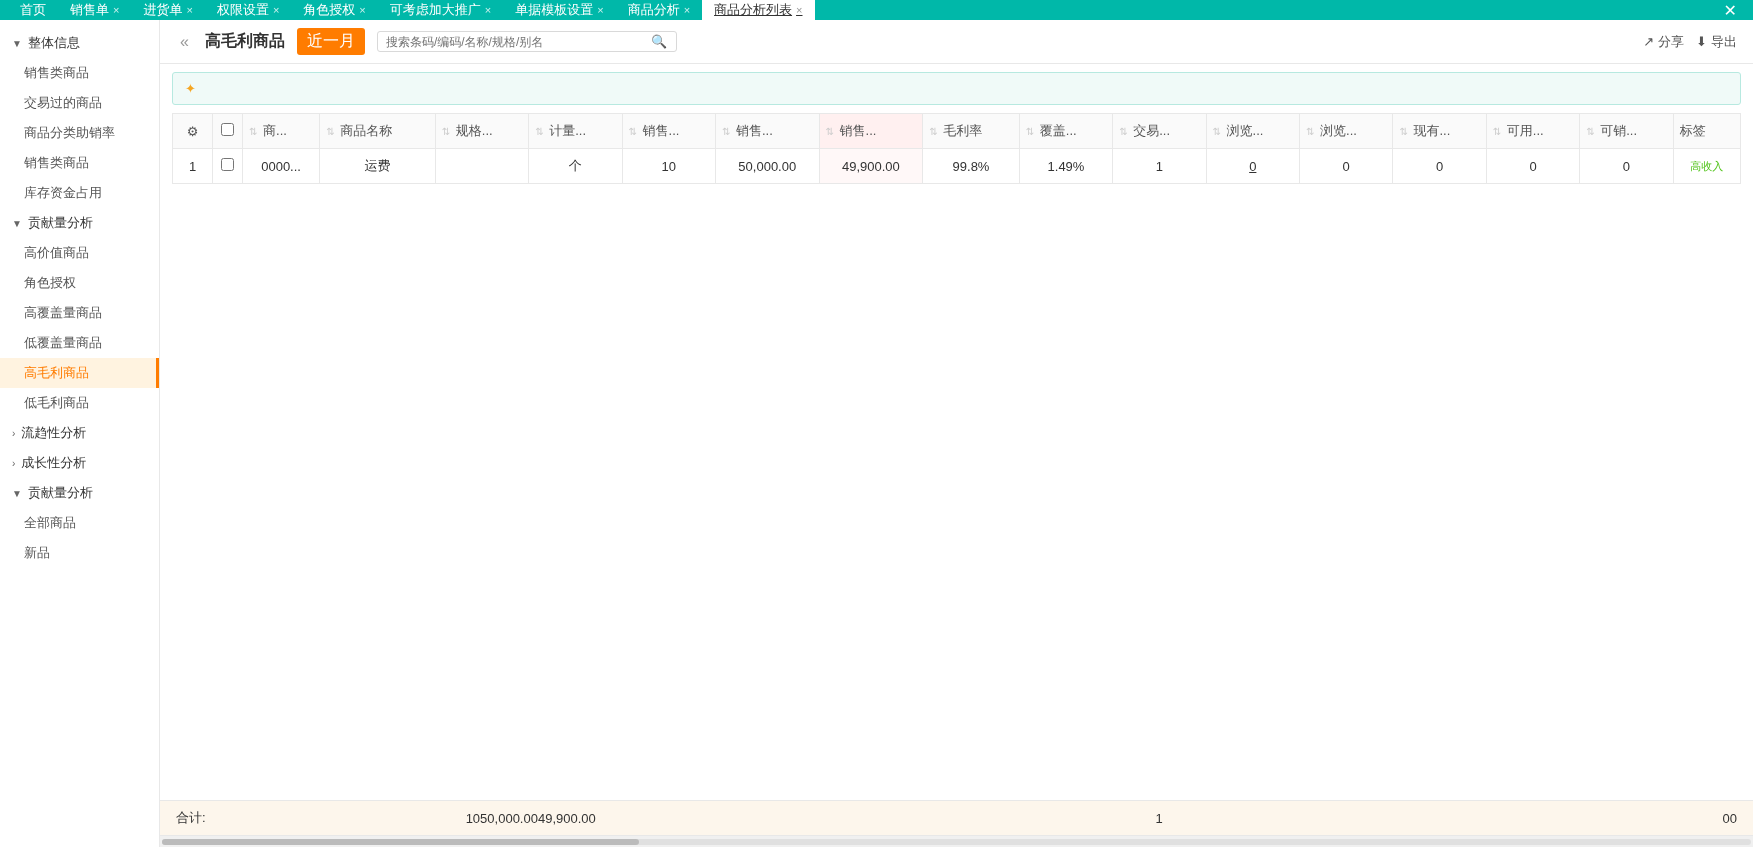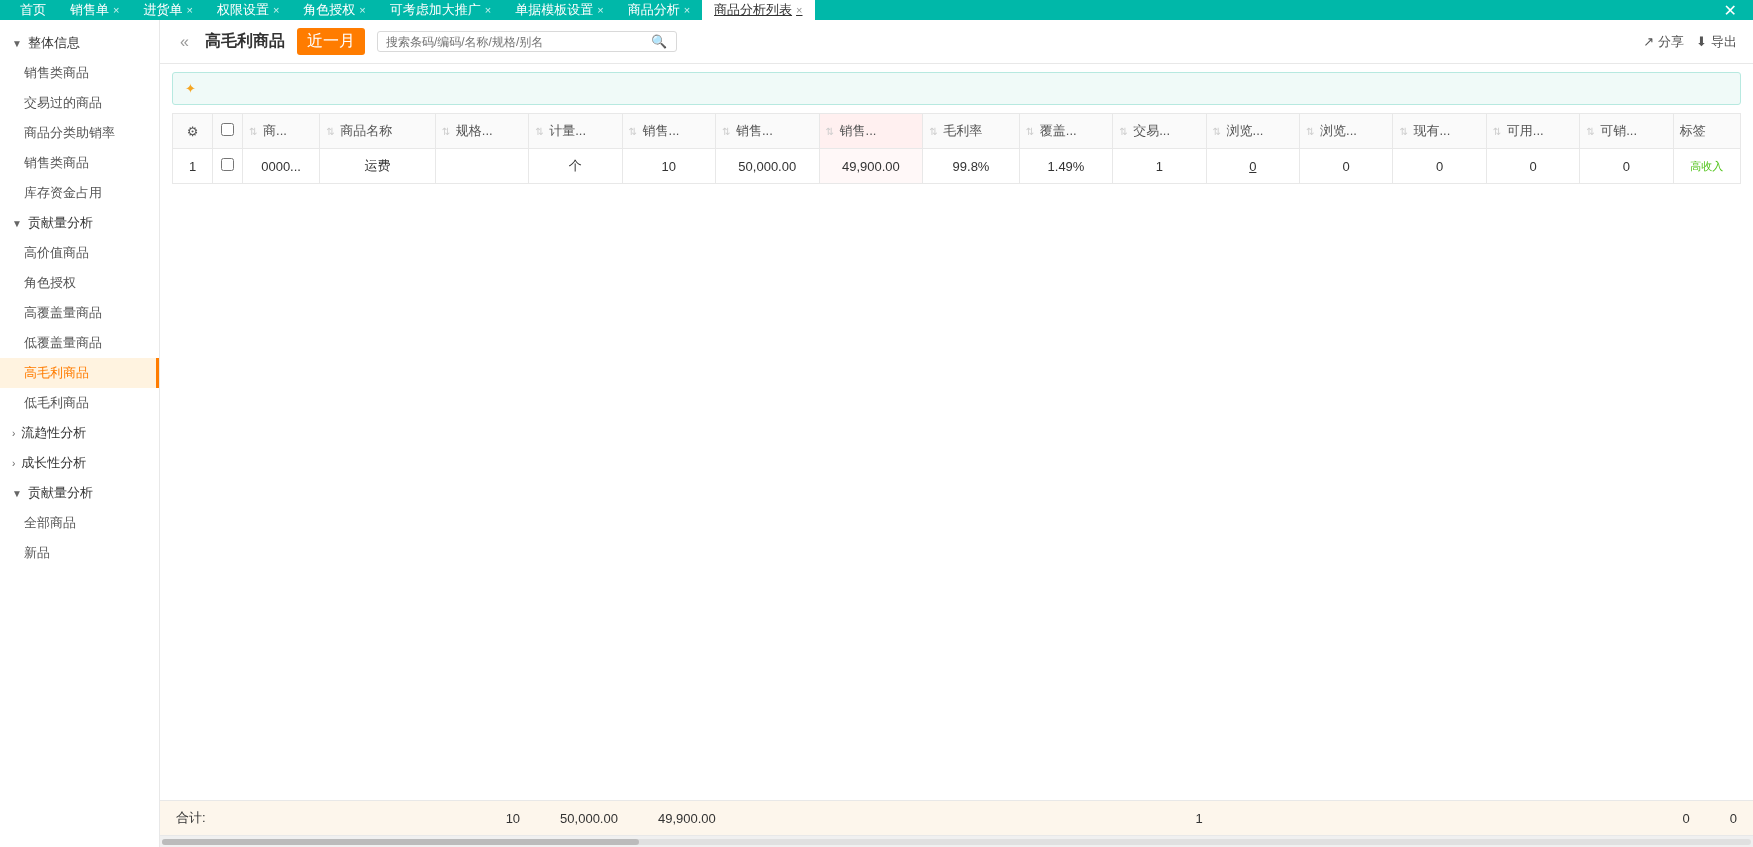--- a/index.html
+++ b/index.html
@@ -203,21 +203,20 @@
     
     .footer-total {
       border-top: 1px solid #e8e8e8;
       background: #fdf6ec;
       padding: 8px 16px;
       display: flex;
       align-items: center;
       flex-shrink: 0;
       font-size: 13px;
       color: #333;
-      gap: 40px;
     }
     .total-label { font-weight: 500; }
 
     
     .scrollbar-area {
       height: 12px;
       background: #f0f0f0;
       border-top: 1px solid #e8e8e8;
       display: flex;
       align-items: center;

